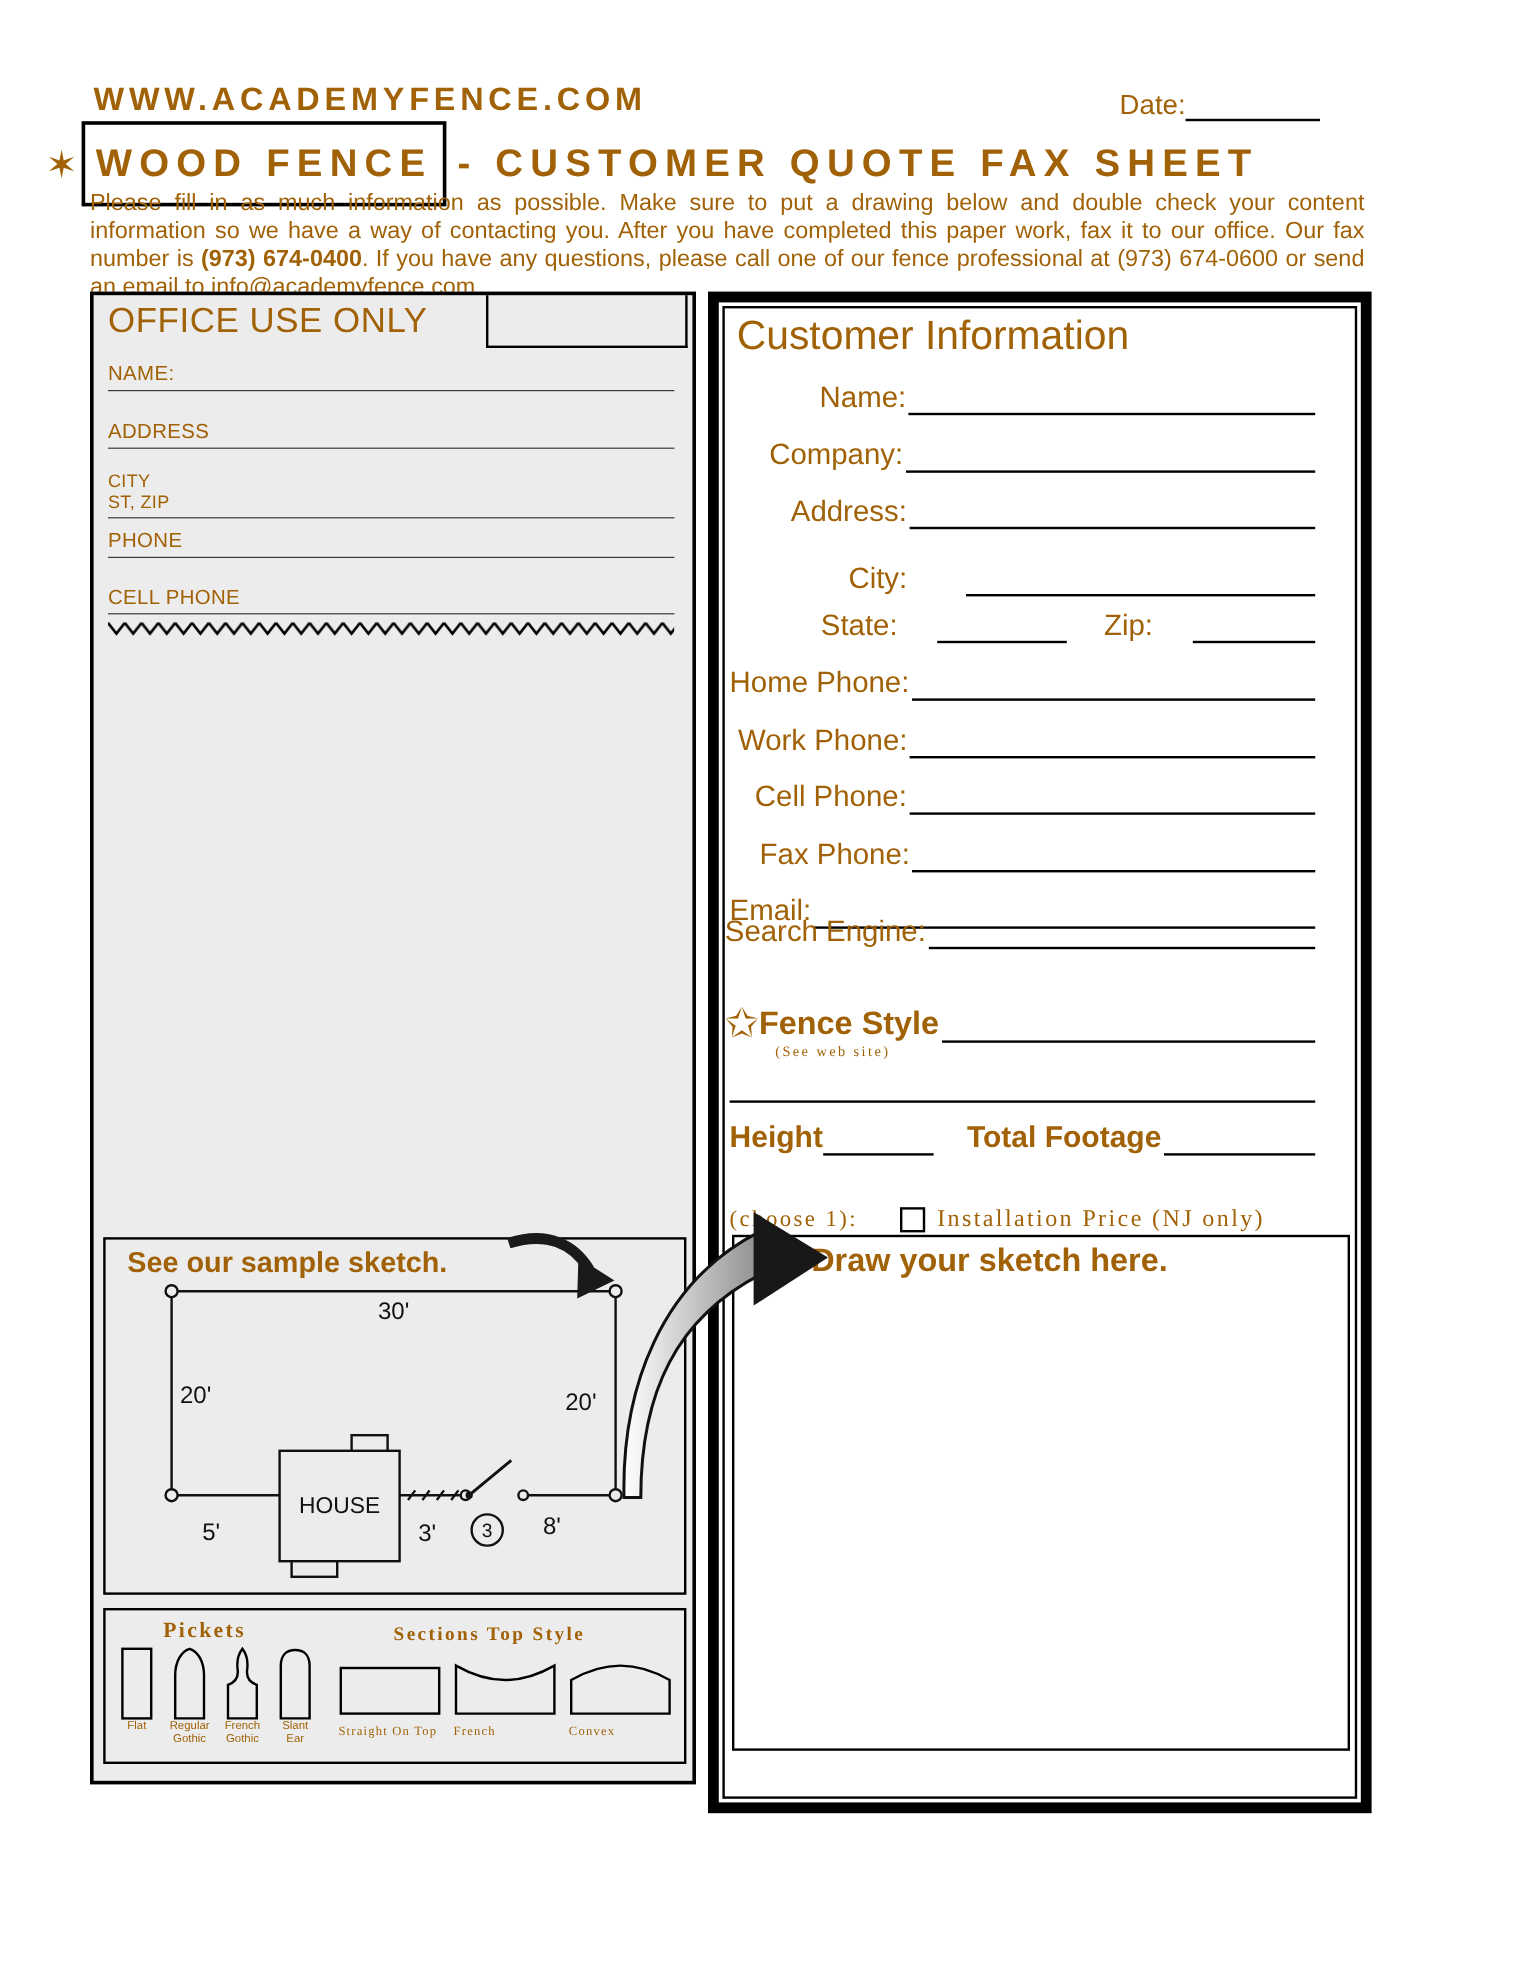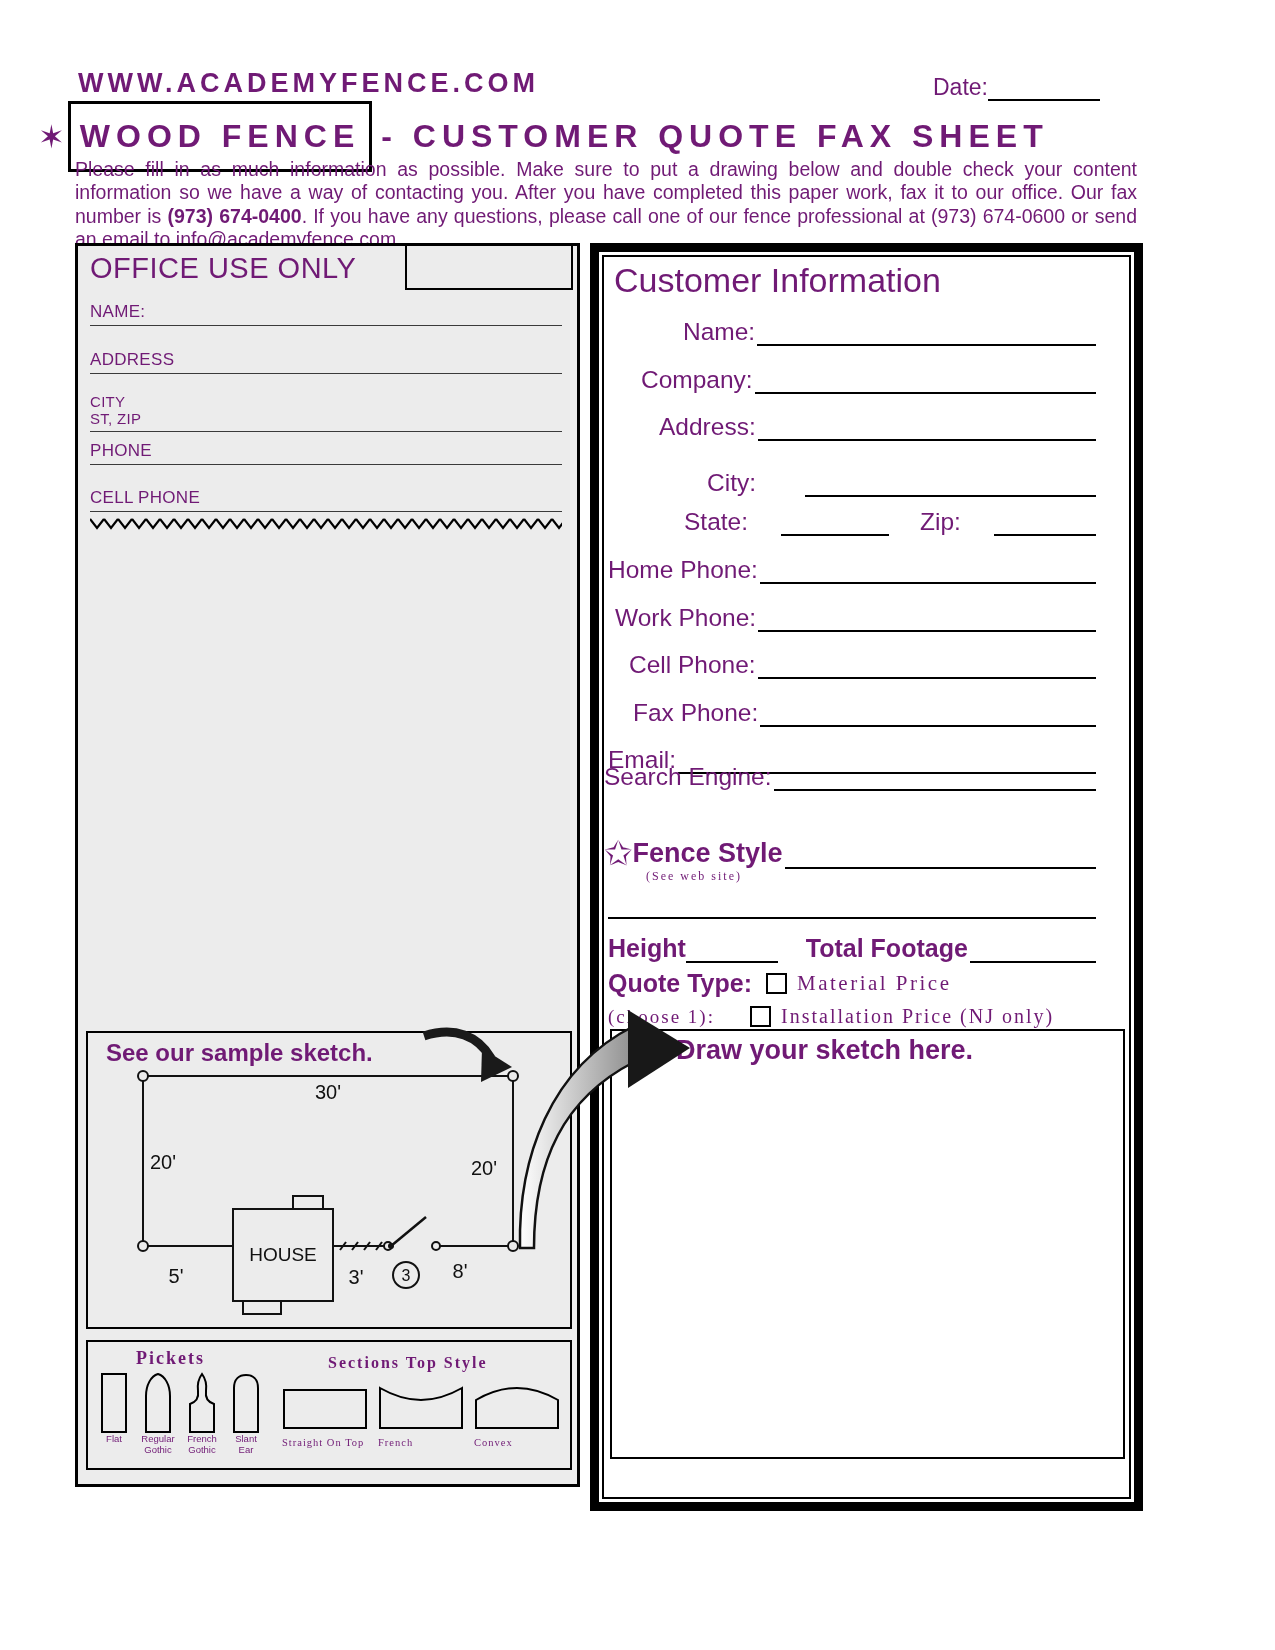--- a/index.html
+++ b/index.html
@@ -1,19 +1,19 @@
 <!DOCTYPE html>
 <html><head>
 <meta charset="utf-8">
 <style>
   * { margin:0; padding:0; box-sizing:border-box; }
   html,body { background:#9a9a9a; }
   .page {
     position:relative; width:1275px; height:1650px; background:#ffffff;
-    font-family:"Liberation Sans", sans-serif; color:#701a75; overflow:hidden; margin:0 auto;
+    font-family:"Liberation Sans", sans-serif; color:#a16207; overflow:hidden; margin:0 auto;
   }
   
   .site { position:absolute; left:78px; top:68px; font-size:27px; font-weight:700; letter-spacing:4px; }
   .date { position:absolute; left:933px; top:74px; font-size:23px; display:flex; align-items:flex-end; }
   .date-line { display:inline-block; width:112px; height:24px; border-bottom:2px solid #000; }
   .title-row { position:absolute; left:38px; top:101px; display:flex; align-items:center; white-space:nowrap; }
   .star { font-size:32px; margin-right:3px; }
   .boxed { border:3px solid #000; padding:14px 9px; font-size:32px; font-weight:700; letter-spacing:6px; }
   .title-rest { font-size:32px; font-weight:700; letter-spacing:6px; margin-left:9px; }
   .intro { position:absolute; left:75px; top:158px; width:1062px; font-size:19.5px; line-height:1.2; text-align:justify; }
@@ -263,25 +263,20 @@
       <div class="fence-note">(See web site)</div>
       <div class="blank-line"></div>
 
       <div class="hf-row">
         <b>Height</b>
         <span class="fill-h"></span>
         <b class="tf">Total Footage</b>
         <span class="fill"></span>
       </div>
 
-      <div class="qt-row">
-        <b>Quote Type:</b>
-        <span class="cb"></span>
-        <span class="serif-lg">Material Price</span>
-      </div>
       <div class="ch-row">
         <span class="choose">(choose 1):</span>
         <span class="cb"></span>
         <span class="serif-md">Installation Price (NJ only)</span>
       </div>
 
       <div class="sketch-box">
         <div class="sketch-title">Draw your sketch here.</div>
       </div>
     </div>

